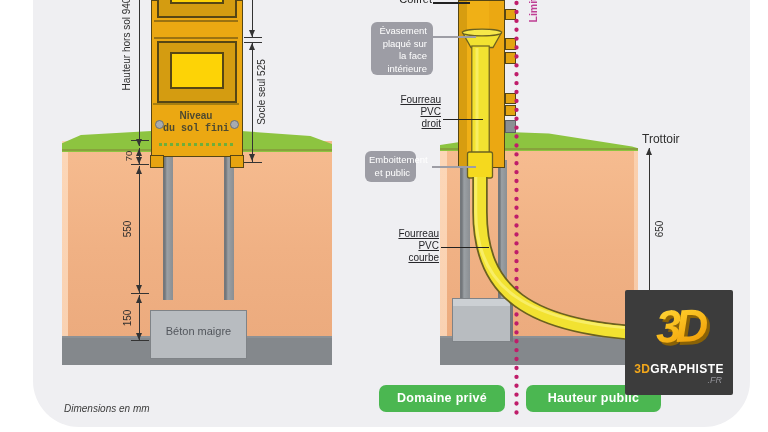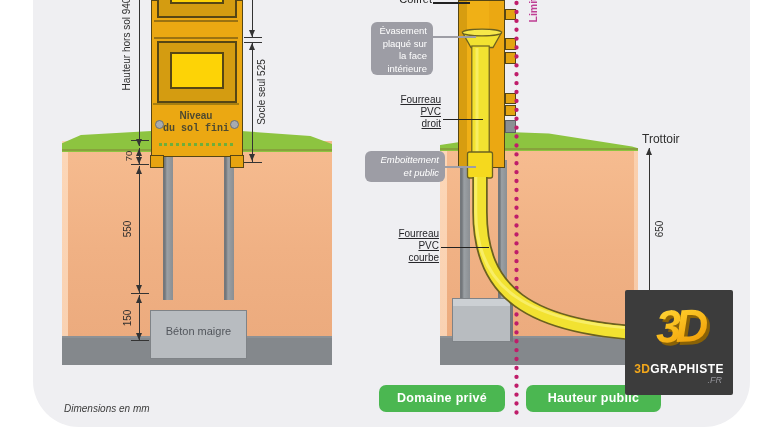--- a/index.html
+++ b/index.html
@@ -209,21 +209,21 @@
   </div>
   <div class="glline" style="left:432px;top:36px;width:44px;"></div>
 
   <div class="blabel" style="left:393px;top:94px;width:48px;">
     <span style="display:block;">Fourreau</span>
     <span style="display:block;">PVC</span>
     <span style="display:block;">droit</span>
   </div>
   <div class="lline" style="left:443px;top:118.5px;width:40px;"></div>
 
-  <div class="glabel" style="left:365px;top:151px;width:80px;height:31px;font-style:italic;">
+  <div class="glabel" style="left:365px;top:151px;width:51px;height:31px;">
     <span style="display:block;">Emboittement</span>
     <span style="display:block;">et public</span>
   </div>
   <div class="glline" style="left:432px;top:166px;width:44px;"></div>
 
   <div class="blabel" style="left:391px;top:228px;width:48px;">
     <span style="display:block;">Fourreau</span>
     <span style="display:block;">PVC</span>
     <span style="display:block;">courbe</span>
   </div>

